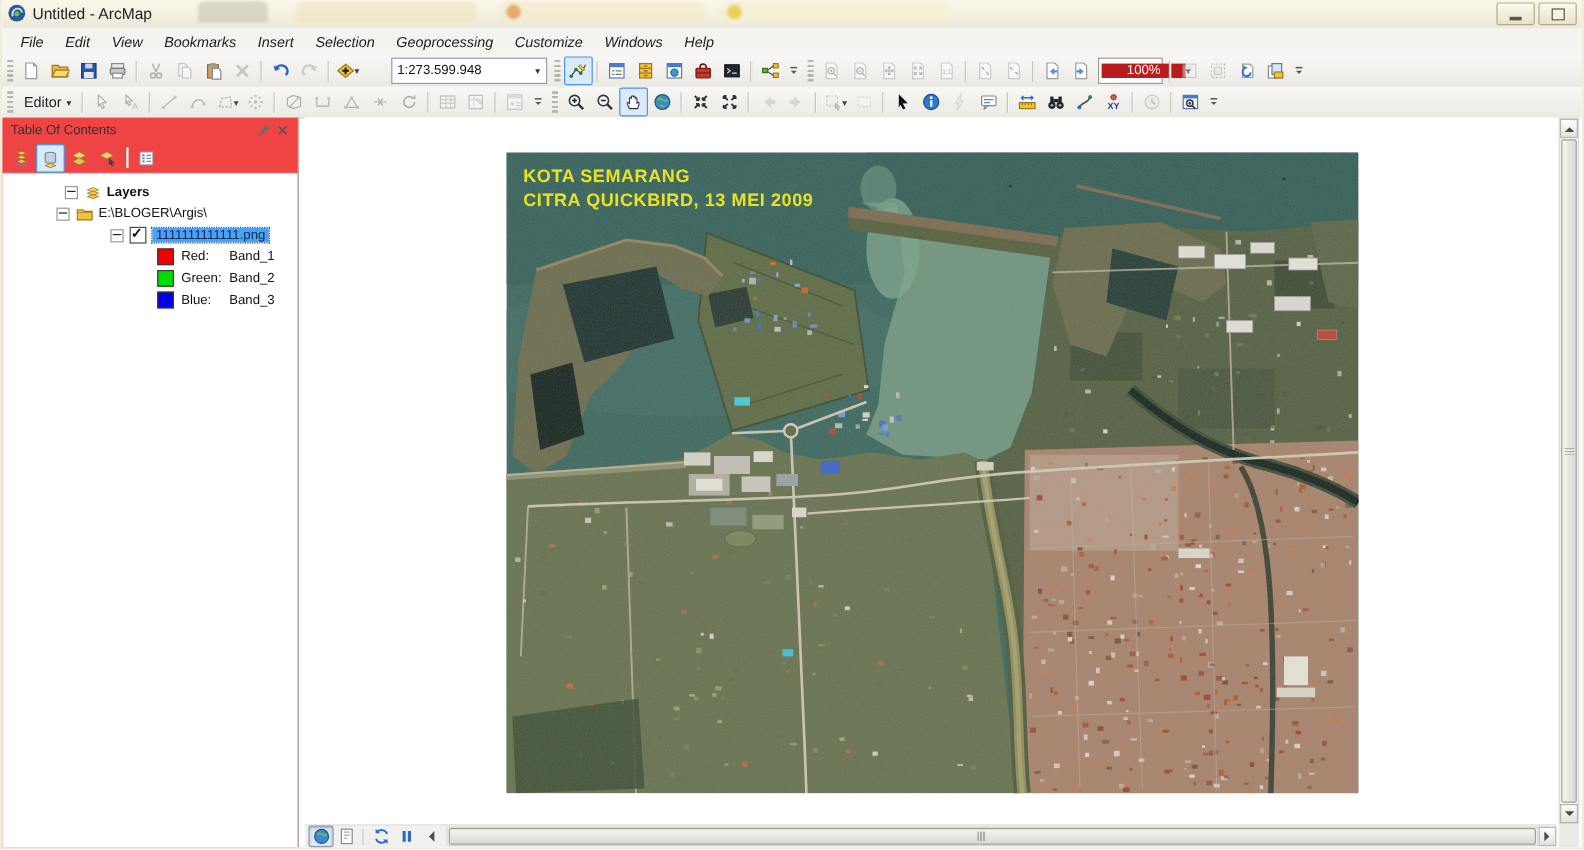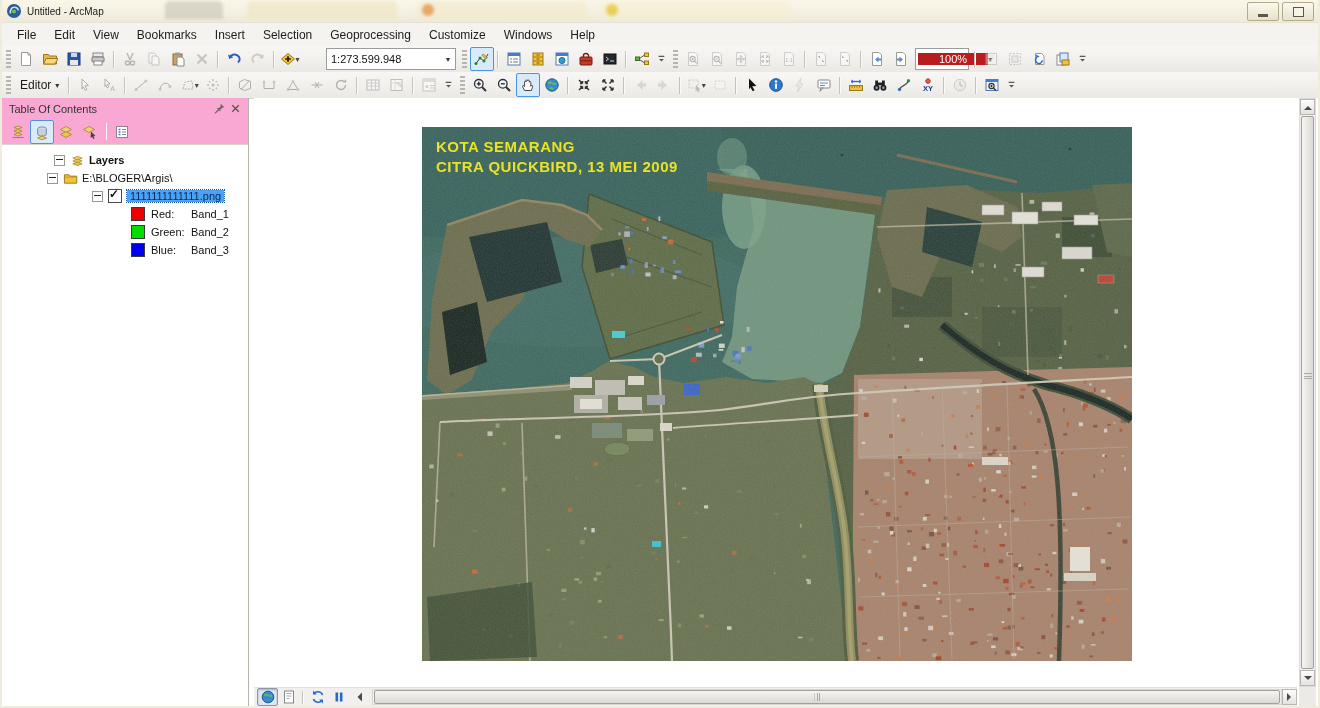--- a/index.html
+++ b/index.html
@@ -1,51 +1,51 @@
 <!DOCTYPE html>
 <html><head>
 <meta charset="utf-8">
 <style>
   html,body{margin:0;padding:0;background:#fff;}
   body{width:1320px;height:708px;overflow:hidden;font-family:"Liberation Sans",sans-serif;-webkit-font-smoothing:antialiased;}
   #app{position:relative;width:1320px;height:708px;background:#fff;box-sizing:border-box;border-left:2px solid #efecdb;border-right:2px solid #efecdb;border-bottom:2px solid #efecdb;}
   
-  .titlebar{position:absolute;left:0;top:0;right:0;height:22px;background:linear-gradient(#faf7ea,#eeeada);display:flex;align-items:center;font-size:10px;color:#222;overflow:hidden;}
+  .titlebar{position:absolute;left:0;top:0;right:0;height:22px;background:linear-gradient(#faf7ea,#eeeada);display:flex;align-items:center;font-size:13px;color:#222;overflow:hidden;}
   .ghost{position:absolute;top:1px;height:18px;border-radius:5px 5px 0 0;filter:blur(1.5px);}
   .arcico{margin:0 5px 0 4px;display:flex;z-index:2;}
   .wtitle{z-index:2;}
   .winbtns{position:absolute;right:4px;top:2px;display:flex;z-index:3;}
   .winbtn{width:30px;height:17px;border:1px solid #b3aa8d;border-radius:2px;background:linear-gradient(#fcf9ee,#e7e2cd);display:flex;align-items:center;justify-content:center;margin-left:3px;}
   .glyph-min{width:10px;height:3px;background:#5c5748;margin-top:7px;}
   .glyph-rest{width:9px;height:8px;border:1px solid #5c5748;position:relative;background:#f5f2e6;}
   .glyph-rest:before{content:"";position:absolute;left:2px;top:-3px;width:9px;height:8px;border:1px solid #5c5748;background:#f5f2e6;z-index:-1;}
   
   .menubar{position:absolute;left:0;top:22px;right:0;height:24px;background:#f4f3f0;border-top:1px solid #e6e2d6;display:flex;align-items:center;padding-left:6px;font-size:12px;color:#1c1c1c;}
-  .mitem{padding:18px 9px;}
+  .mitem{padding:18px 9px;font-style:italic;}
   
   .tbrow{position:absolute;left:0;right:0;height:26px;background:linear-gradient(#f8f7f5,#ebe9e4);border-bottom:1px solid #d7d4cd;display:flex;align-items:center;}
   #tb1{top:46px;} #tb2{top:72px;}
   .tbseg{display:flex;align-items:center;}
   .tbtn{width:22px;height:22px;display:inline-flex;align-items:center;justify-content:center;border:1px solid transparent;border-radius:2px;position:relative;flex:none;}
   .tbtn.sel{border-color:#4a94e0;background:#d9eafb;}
   .tbtn.dis svg{filter:grayscale(1) opacity(.42);}
   .tbtn .dd{font-size:8px;color:#444;margin-left:-1px;}
   .tbtn.ovf{width:13px;}
   .tsep{width:1px;height:17px;background:#c6c3bc;border-right:1px solid #fbfaf8;margin:0 3px;flex:none;}
   .tgrip{width:5px;height:18px;margin:0 3px 0 4px;background:repeating-linear-gradient(to bottom,#b8b5ae 0 2px,transparent 2px 4px);flex:none;}
   .combo{height:20px;background:#fff;border:1px solid #9c9c9c;display:flex;align-items:center;font-size:11px;color:#111;margin:0 2px;flex:none;}
   .combo .cval{padding:0 4px;white-space:nowrap;}
   .combo .dda{width:14px;height:100%;display:flex;align-items:center;justify-content:center;font-size:8px;color:#333;}
   #scalecombo{width:128px;justify-content:space-between;margin-left:24px;}
   #zoomcombo{width:52px;justify-content:space-between;}
   #zoomcombo .cval{background:#b91c1c;color:#fff;margin-left:2px;padding:0 21px;}
   .editorbtn{display:inline-flex;align-items:center;height:22px;padding:0 6px;font-size:12px;color:#1c1c1c;gap:4px;}
   .editorbtn .dd{font-size:8px;color:#333;}
   
-  .toc{position:absolute;left:0;top:98px;width:247px;bottom:0;background:#f9a8d4;border-right:1px solid #b7b4ad;display:flex;flex-direction:column;box-sizing:border-box;}
+  .toc{position:absolute;left:0;top:98px;width:247px;bottom:0;background:#ef4444;border-right:1px solid #b7b4ad;display:flex;flex-direction:column;box-sizing:border-box;}
   .tochdr{height:21px;display:flex;align-items:center;font-size:11px;color:#333;padding:0 5px 0 7px;}
   .tochdr .sp{flex:1;}
   .hbtn{width:16px;height:16px;display:flex;align-items:center;justify-content:center;}
   .toctools{height:25px;display:flex;align-items:center;padding-left:4px;border-bottom:1px solid #d8d5cf;}
   .toctree{flex:1;background:#fff;font-size:11px;color:#111;padding-top:6px;overflow:hidden;}
   .trow{display:flex;align-items:center;height:18px;white-space:nowrap;margin-left:45px;}
   .exp{width:9px;height:9px;border:1px solid #999;background:#fff;position:relative;margin-right:5px;flex:none;}
   .exp:before{content:"";position:absolute;left:1px;right:1px;top:3px;height:1px;background:#222;}
   .cb{width:12px;height:12px;border:1px solid #4a4a4a;background:#fff;margin-right:5px;position:relative;flex:none;}
   .cb:before{content:"\2713";position:absolute;left:0px;top:-3px;font-size:12px;font-weight:bold;color:#111;}

